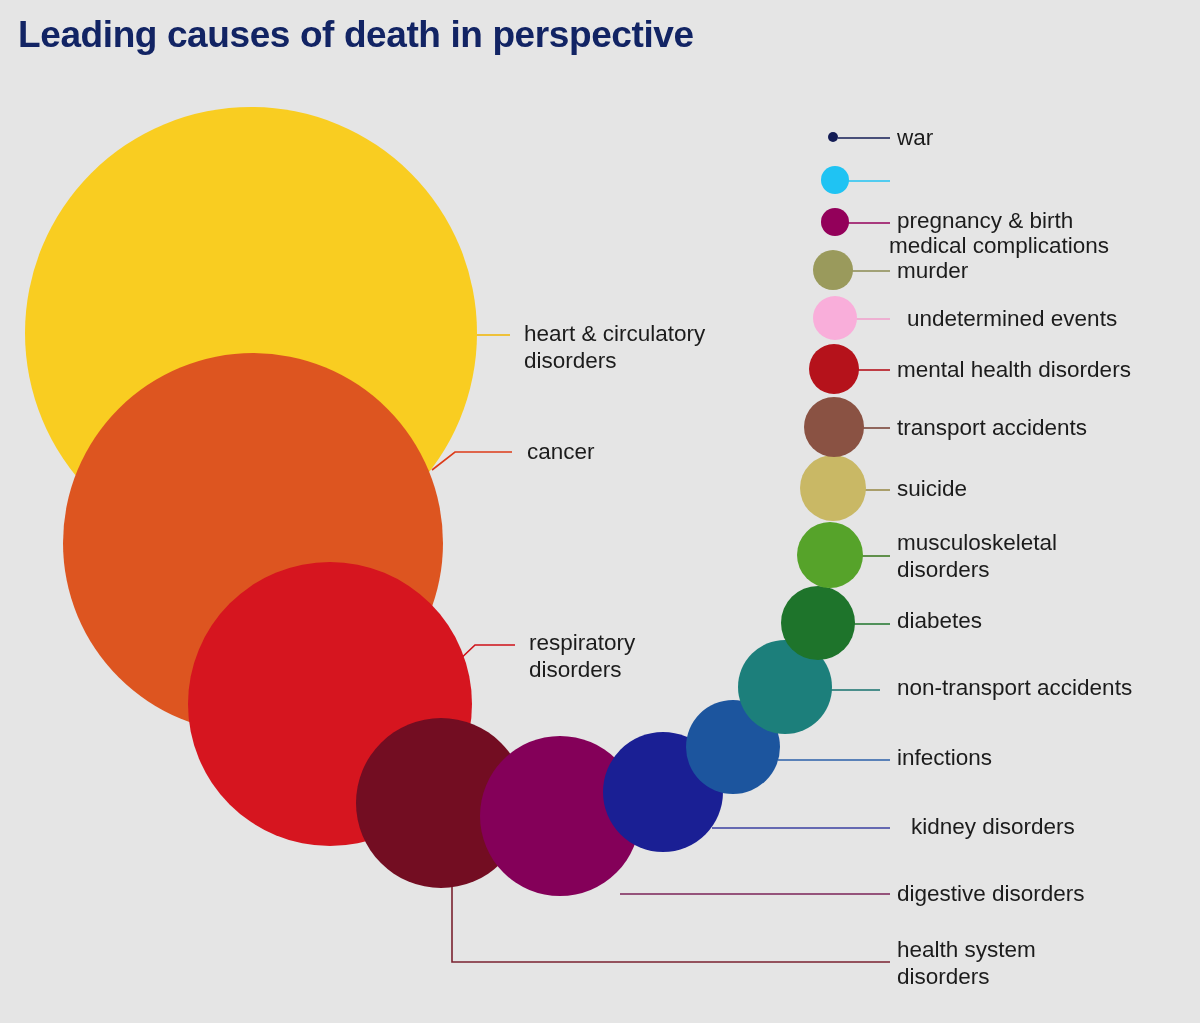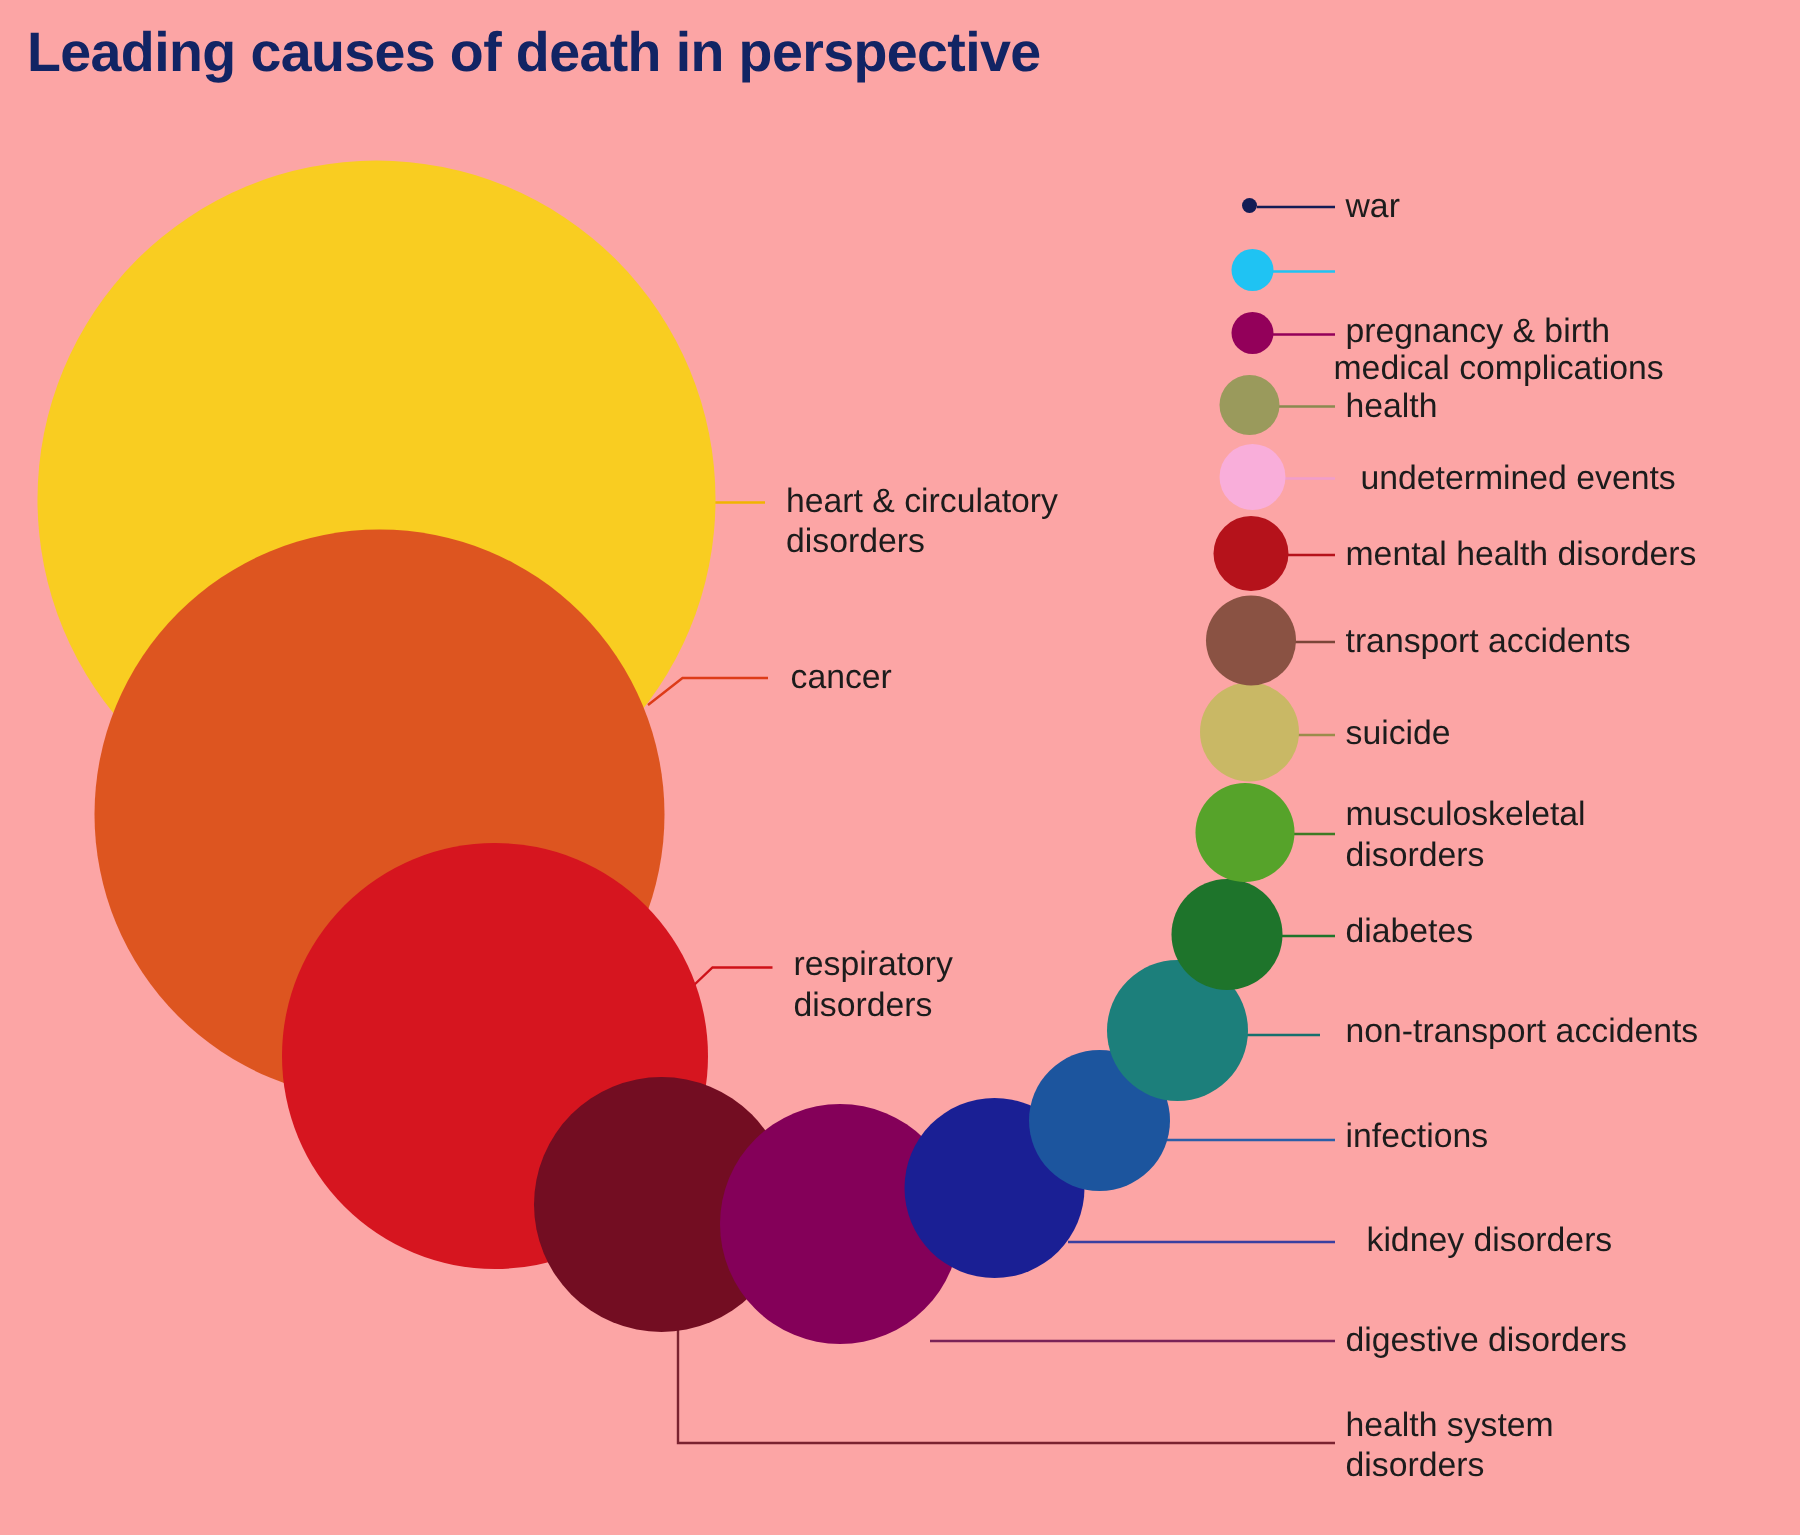--- a/index.html
+++ b/index.html
@@ -8,21 +8,21 @@
     background: #ffffff;
   }
   body {
     font-family: "Liberation Sans", sans-serif;
     -webkit-font-smoothing: antialiased;
   }
   #page {
     position: relative;
     width: 1200px;
     height: 1023px;
-    background: #fca5a5;
+    background: #e5e5e5;
     overflow: hidden;
   }
   #chart-title {
     position: absolute;
     left: 18px;
     top: 14px;
     font-family: "Liberation Sans", sans-serif;
     font-size: 37px;
     font-weight: bold;
     letter-spacing: -0.4px;
@@ -107,21 +107,21 @@
 
   <div class="lbl" style="left:529px; top:630px;">respiratory
 disorders</div>
 
   <div class="lbl mid" style="left:897px; top:138px;">war</div>
 
   <div class="lbl mid" style="left:897px; top:181px;margin-top:40px;">pregnancy &amp; birth</div>
 
   <div class="lbl mid" style="left:889px; top:223px;margin-top:23px;">medical complications</div>
 
-  <div class="lbl mid" style="left:897px; top:271px;">health</div>
+  <div class="lbl mid" style="left:897px; top:271px;">murder</div>
 
   <div class="lbl mid" style="left:897px; top:319px;margin-left:10px;">undetermined events</div>
 
   <div class="lbl mid" style="left:897px; top:428px;">transport accidents</div>
 
   <div class="lbl mid" style="left:897px; top:370px;">mental health disorders</div>
 
   <div class="lbl mid" style="left:897px; top:489px;">suicide</div>
 
   <div class="lbl" style="left:897px; top:530px;">musculoskeletal

